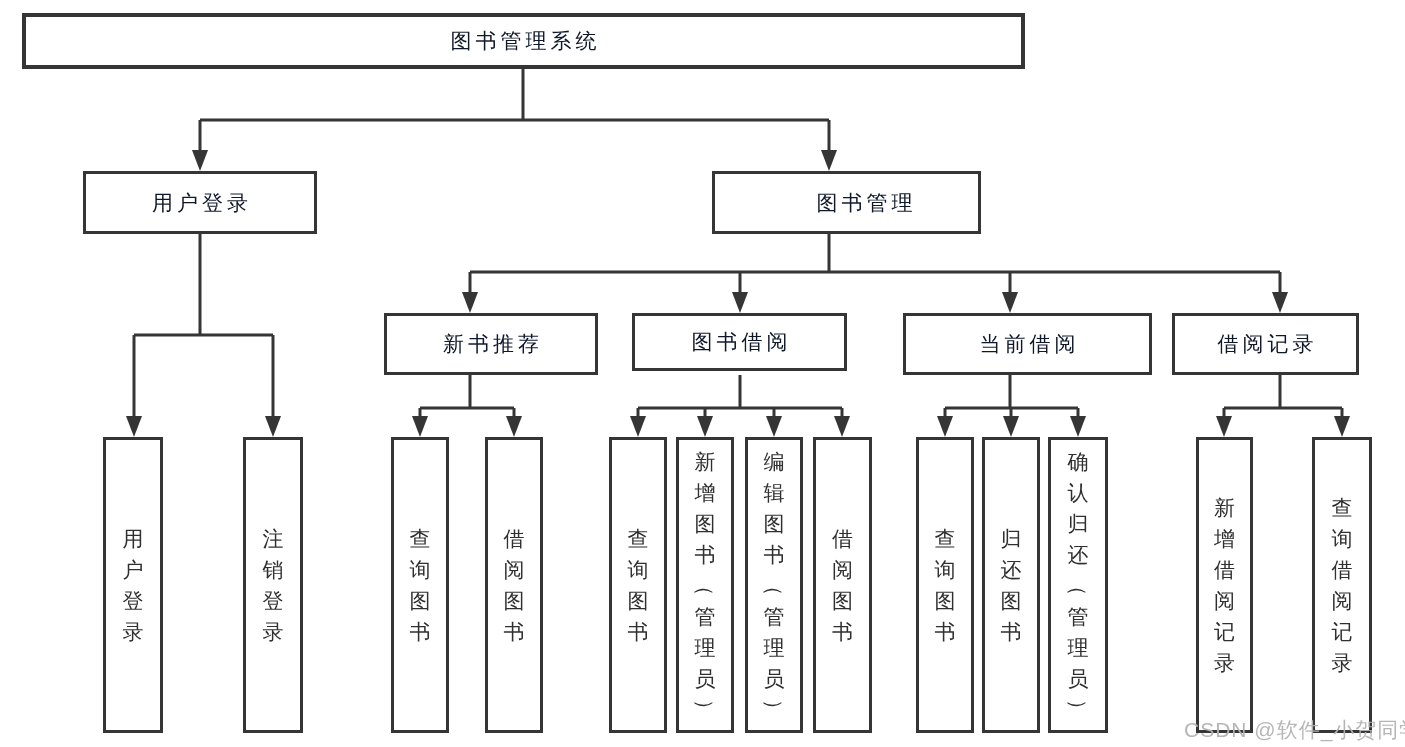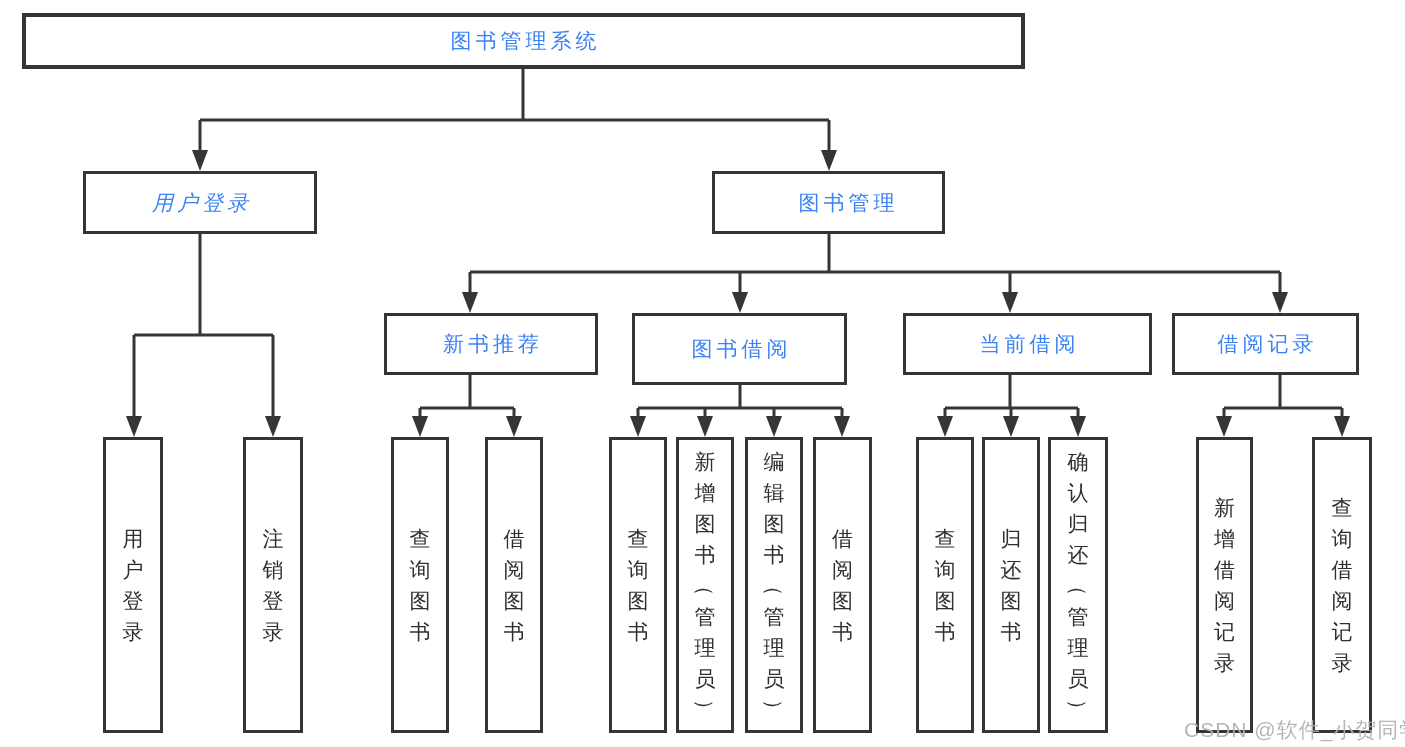--- a/index.html
+++ b/index.html
@@ -24,21 +24,21 @@
     border: 3px solid #353535;
     display: flex;
     align-items: center;
     justify-content: center;
     z-index: 2;
   }
   .hbox.root { border-width: 4px; }
   .hbox .label {
     font-size: 21px;
     letter-spacing: 4px;
-    color: #3b82f6;
+    color: #0f172a;
     white-space: nowrap;
     text-indent: 4px; 
   }
   .vbox {
     position: absolute;
     background: #ffffff;
     border: 3px solid #353535;
     display: flex;
     align-items: center;
     justify-content: center;
@@ -117,31 +117,31 @@
       <line x1="1224" y1="408" x2="1224" y2="421" stroke="#353535" stroke-width="3"></line>
       <polygon points="1216,416 1232,416 1224,437" fill="#353535"></polygon>
       <line x1="1342" y1="408" x2="1342" y2="421" stroke="#353535" stroke-width="3"></line>
       <polygon points="1334,416 1350,416 1342,437" fill="#353535"></polygon>
     </svg>
 
   <div class="hbox root" style="left:22px; top:13px; width:1003px; height:56px;">
     <span class="label">图书管理系统</span>
   </div>
 
-  <div class="hbox" style="left:83px; top:171px; width:234px; height:63px;font-style:italic;">
+  <div class="hbox" style="left:83px; top:171px; width:234px; height:63px;">
     <span class="label">用户登录</span>
   </div>
-  <div class="hbox" style="left:712px; top:171px; width:233px; height:63px;padding-left:36px;">
+  <div class="hbox" style="left:712px; top:171px; width:269px; height:63px;padding-left:36px;">
     <span class="label">图书管理</span>
   </div>
 
   <div class="hbox" style="left:363px; top:313px; width:214px; height:62px;margin-left:21px;">
     <span class="label">新书推荐</span>
   </div>
-  <div class="hbox" style="left:632px; top:313px; width:215px; height:72px;">
+  <div class="hbox" style="left:632px; top:313px; width:215px; height:58px;">
     <span class="label">图书借阅</span>
   </div>
   <div class="hbox" style="left:903px; top:313px; width:249px; height:62px;">
     <span class="label">当前借阅</span>
   </div>
   <div class="hbox" style="left:1172px; top:313px; width:187px; height:62px;">
     <span class="label">借阅记录</span>
   </div>
 
   <div class="vbox" style="left:103px; top:437px; width:60px; height:296px;">

